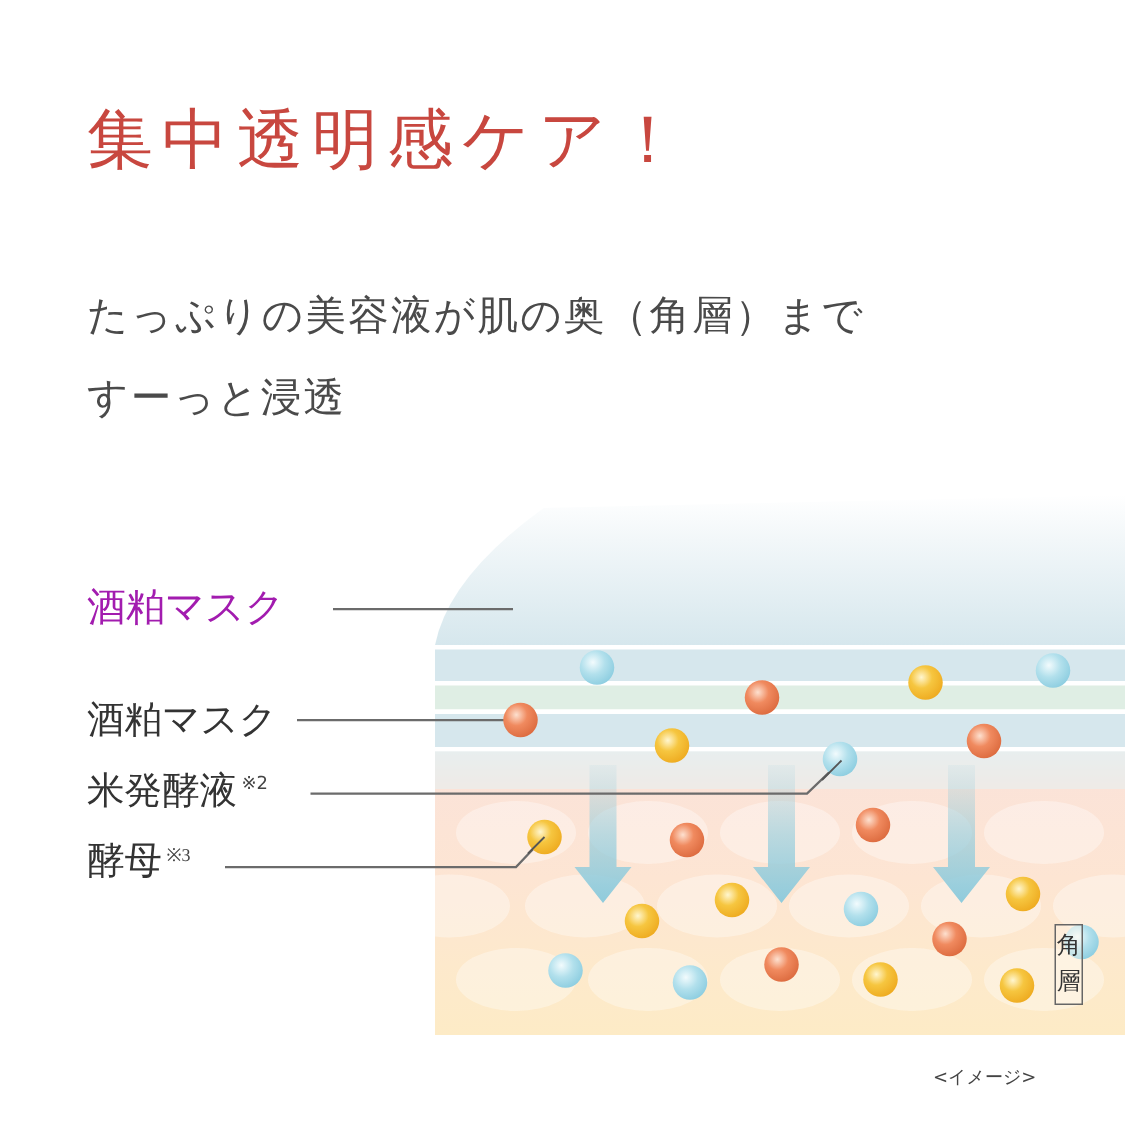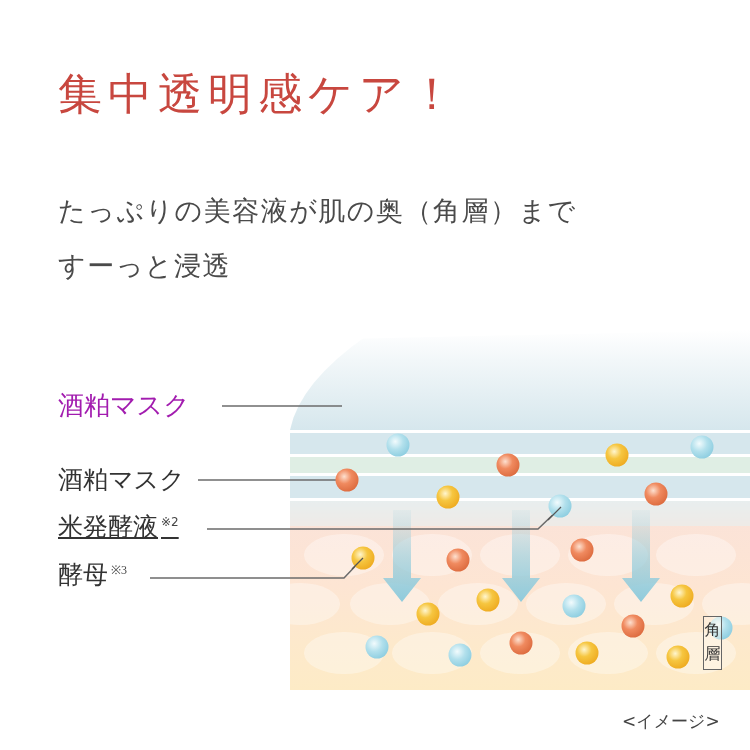--- a/index.html
+++ b/index.html
@@ -7,23 +7,23 @@
          font-family:"DejaVu Sans", sans-serif; }
   .title { position:absolute; left:58px; top:72px; font-size:44px; letter-spacing:6px;
            color:#c8473f; font-weight:normal; line-height:1; white-space:nowrap; }
   .sub { position:absolute; left:58px; color:#4a4a4a; font-size:27px; letter-spacing:1.5px; line-height:1; white-space:nowrap; }
   .sub1 { top:197px; }
   .sub2 { top:252px; }
   .label { position:absolute; left:58px; font-size:25px; color:#333; line-height:1; white-space:nowrap; }
   .label sup { font-size:12px; vertical-align:top; position:relative; top:2px; margin-left:3px; color:#444; }
   .label.mask { color:#a21caf; font-size:26px; top:392px; }
   .lbl-sake { top:467px; }
-  .lbl-rice { top:514px;text-decoration:underline; }
+  .lbl-rice { top:514px; }
   .lbl-yeast { top:562px;font-family:Liberation Serif, serif; }
-  .caption { position:absolute; left:622px; top:710px; font-size:17px; color:#444; white-space:nowrap; }
+  .caption { position:absolute; left:622px; top:710px; font-size:12px; color:#444; white-space:nowrap; }
   .diagram { position:absolute; left:0; top:0; width:750px; height:750px; }
   .kaku { position:absolute; left:703px; top:616px; width:19px; height:54px; border:1.5px solid #666;
           font-size:16px; color:#333; line-height:24px; text-align:center; padding-top:1px; box-sizing:border-box;
           background:rgba(255,248,235,0.4); }
   .kaku span { display:block; }
 </style>
 </head>
 <body>
 
 <div class="title">集中透明感ケア！</div>

